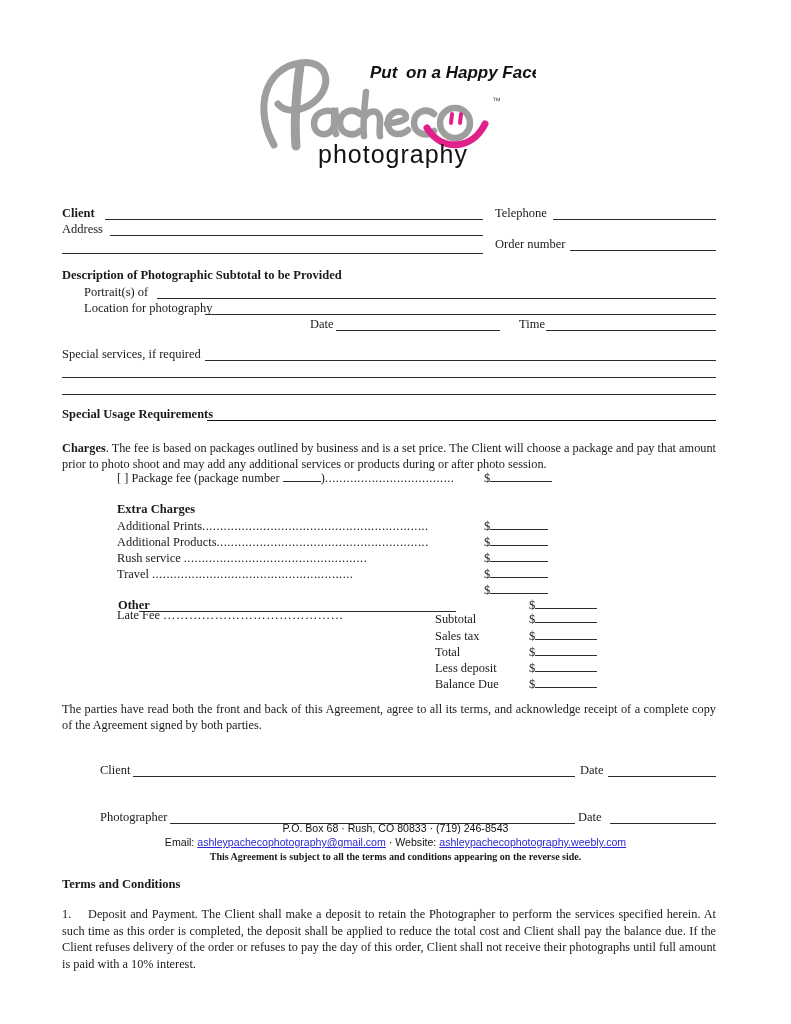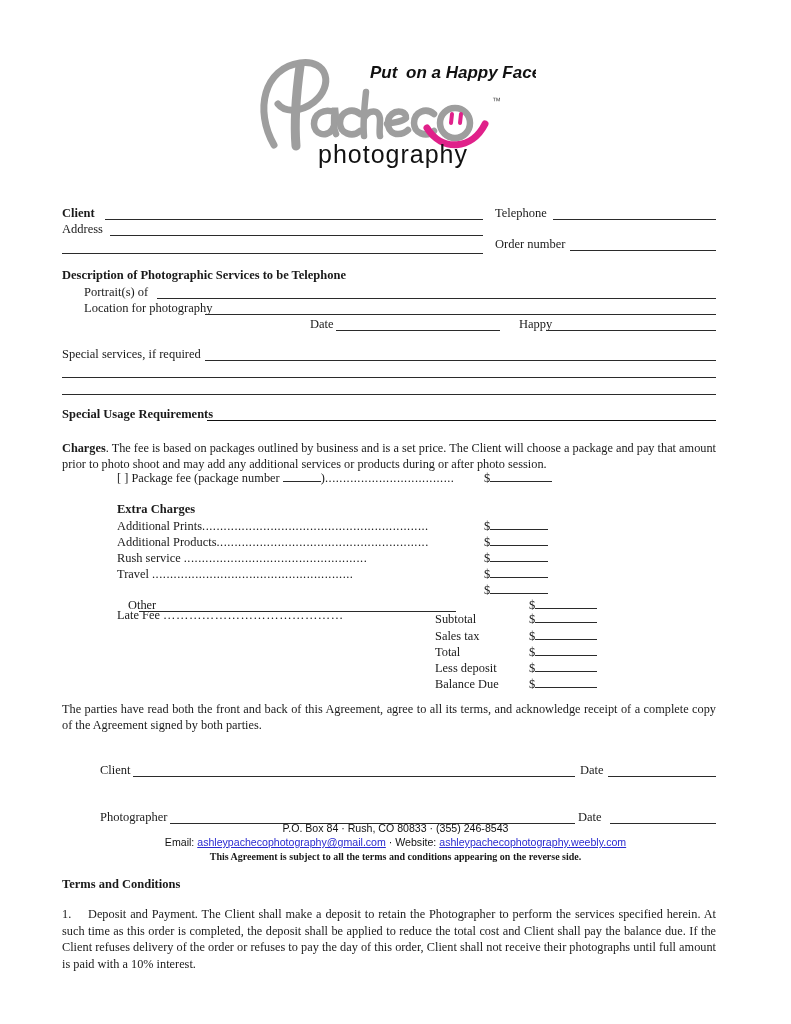--- a/index.html
+++ b/index.html
@@ -112,32 +112,32 @@
   <div class="abs lbl" style="left:62px; top:222px;">Address</div>
   <div class="rule" style="left:110px; top:235px; width:373px;"></div>
   <div class="rule" style="left:62px; top:253px; width:421px;"></div>
 
   <div class="abs lbl" style="left:495px; top:206px;">Telephone</div>
   <div class="rule" style="left:553px; top:219px; width:163px;"></div>
 
   <div class="abs lbl" style="left:495px; top:237px;">Order number</div>
   <div class="rule" style="left:570px; top:250px; width:146px;"></div>
 
-  <div class="abs lbl b" style="left:62px; top:268px;">Description of Photographic Services to be Telephone</div>
+  <div class="abs lbl b" style="left:62px; top:268px;">Description of Photographic Subtotal to be Provided</div>
 
   <div class="abs lbl" style="left:84px; top:285px;">Portrait(s) of</div>
   <div class="rule" style="left:157px; top:298px; width:559px;"></div>
 
   <div class="abs lbl" style="left:84px; top:301px;">Location for photography</div>
   <div class="rule" style="left:205px; top:314px; width:511px;"></div>
 
   <div class="abs lbl" style="left:310px; top:317px;">Date</div>
   <div class="rule" style="left:336px; top:330px; width:164px;"></div>
 
-  <div class="abs lbl" style="left:519px; top:317px;">Happy</div>
+  <div class="abs lbl" style="left:519px; top:317px;">Time</div>
   <div class="rule" style="left:546px; top:330px; width:170px;"></div>
 
   <div class="abs lbl" style="left:62px; top:347px;">Special services, if required</div>
   <div class="rule" style="left:205px; top:360px; width:511px;"></div>
   <div class="rule" style="left:62px; top:377px; width:654px;"></div>
   <div class="rule" style="left:62px; top:394px; width:654px;"></div>
 
   <div class="abs lbl b" style="left:62px; top:407px;">Special Usage Requirements</div>
   <div class="rule thick" style="left:207px; top:420px; width:509px;"></div>
 
@@ -182,21 +182,21 @@
     <span>$</span><span style="display:inline-block;width:58px;border-bottom:1px solid #2b2b2b;"></span>
   </div>
 
   <div class="chg-row" style="left:117px; top:583px;margin-top:25px;">
     <span>Late Fee </span><span class="leader">……………………………………</span>
   </div>
   <div class="dollar" style="left:484px; top:583px;">
     <span>$</span><span style="display:inline-block;width:58px;border-bottom:1px solid #2b2b2b;"></span>
   </div>
 
-  <div class="chg-row" style="left:128px; top:598px;">Other</div>
+  <div class="chg-row" style="left:118px; top:598px;font-weight:bold;">Other</div>
   <div class="rule" style="left:139px; top:611px; width:317px;"></div>
   <div class="dollar" style="left:529px; top:598px;">
     <span>$</span><span style="display:inline-block;width:62px;border-bottom:1px solid #2b2b2b;"></span>
   </div>
 
   <div class="tot-lbl" style="left:435px; top:612px;">Subtotal</div>
   <div class="dollar" style="left:529px; top:612px;">
     <span>$</span><span style="display:inline-block;width:62px;border-bottom:1px solid #2b2b2b;"></span>
   </div>
 
@@ -225,21 +225,21 @@
   <div class="abs lbl" style="left:100px; top:763px;">Client</div>
   <div class="rule" style="left:133px; top:776px; width:442px;"></div>
   <div class="abs lbl" style="left:580px; top:763px;">Date</div>
   <div class="rule" style="left:608px; top:776px; width:108px;"></div>
 
   <div class="abs lbl" style="left:100px; top:810px;">Photographer</div>
   <div class="rule" style="left:170px; top:823px; width:405px;"></div>
   <div class="abs lbl" style="left:578px; top:810px;">Date</div>
   <div class="rule" style="left:610px; top:823px; width:106px;"></div>
 
-  <div class="foot-line" style="top:822px;">P.O. Box 84 · Rush, CO 80833 · (355) 246-8543</div>
+  <div class="foot-line" style="top:822px;">P.O. Box 68 · Rush, CO 80833 · (719) 246-8543</div>
 
   <div class="foot-line" style="top:836px;">
     <span>Email:</span>
     <span class="foot-link">ashleypachecophotography@gmail.com</span>
     <span>·</span>
     <span>Website:</span>
     <span class="foot-link">ashleypachecophotography.weebly.com</span>
   </div>
 
   <div class="foot-bold" style="top:849px;">This Agreement is subject to all the terms and conditions appearing on the reverse side.</div>

